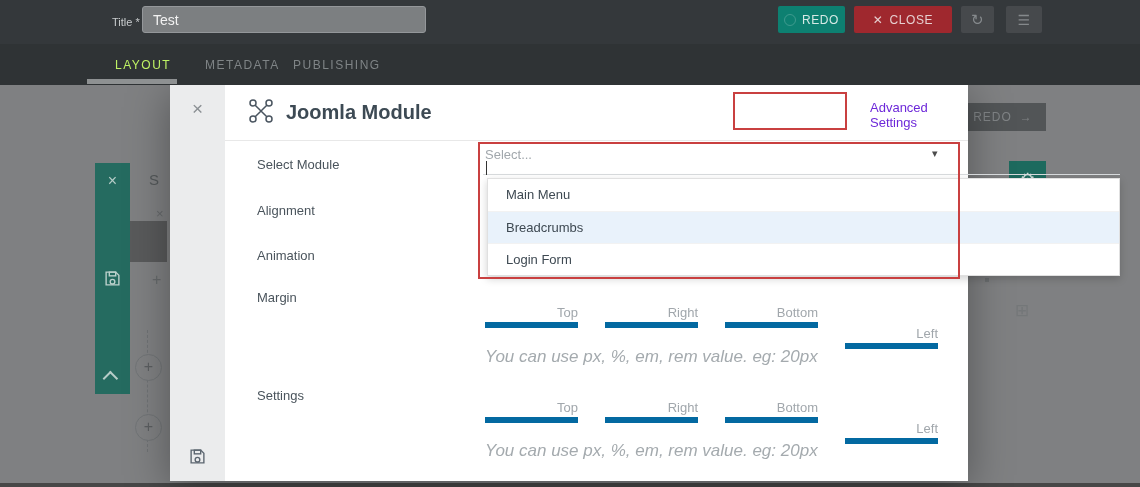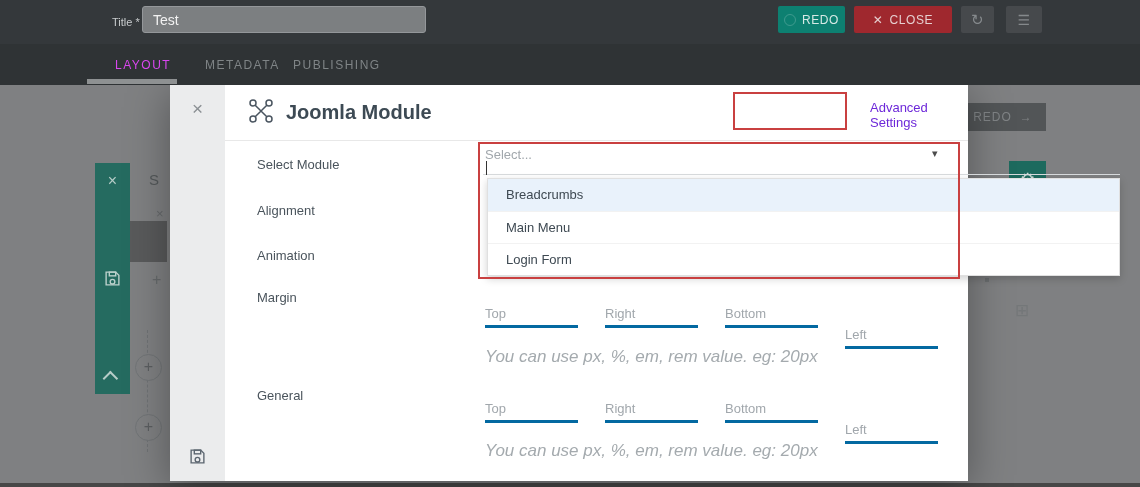--- a/index.html
+++ b/index.html
@@ -18,21 +18,21 @@
          display:flex; align-items:center; justify-content:center; gap:6px; }
   .btn-save  { left:778px; width:67px;  background:#0d8071; color:#d6e9e5; }
   .btn-save .spin { width:12px; height:12px; border:1px solid rgba(255,255,255,.2); border-radius:50%; }
   .btn-close { left:854px; width:98px;  background:#9f282e; color:#e6cfd0; }
   .btn-ico1  { left:961px; width:33px;  background:#46494c; color:#85898c; font-size:15px; }
   .btn-ico2  { left:1006px; width:36px; background:#46494c; color:#85898c; font-size:14px; }
 
   
   .tabsbar { position:absolute; left:0; top:44px; width:1140px; height:41px; background:#2f3335; z-index:29; }
   .nav-tab { position:absolute; top:14px; font-size:12px; letter-spacing:1.5px; color:#7f8486; cursor:pointer; }
-  .nav-tab.active { color:#d946ef; }
+  .nav-tab.active { color:#bef264; }
   .nav-underline { position:absolute; left:87px; top:35px; width:90px; height:5px; background:#8e9192; }
 
   
   .cv { position:absolute; z-index:2; }
   .teal-rail { left:95px; top:163px; width:35px; height:231px; background:#256b60; color:#b7cdc8;
                display:flex; flex-direction:column; align-items:center; justify-content:space-between;
                padding:10px 0 12px 0; }
   .rail-x { font-size:16px; line-height:1; cursor:pointer; }
   .rail-save { cursor:pointer; color:#bcd1cc; }
   .chev-up { width:11px; height:11px; border-left:2px solid #b7cdc8; border-top:2px solid #b7cdc8;
@@ -81,23 +81,23 @@
   .sel-placeholder { position:absolute; left:315px; top:62px; font-size:13px; color:#a1a7ac; }
   .sel-caret { position:absolute; left:762px; top:62px; font-size:11px; color:#4c4c4c; cursor:pointer; }
   .sel-underline { position:absolute; left:313px; top:89px; width:637px; height:1px; background:#d8dbdd; }
   .sel-cursor { position:absolute; left:316px; top:76px; width:1px; height:14px; background:#333; }
   .dd-panel { position:absolute; left:317px; top:93px; width:633px; background:#fff; border:1px solid #e0e0e0;
               box-shadow:0 3px 8px rgba(0,0,0,.18); z-index:5; }
   .dd-opt { height:32px; line-height:32px; padding-left:18px; font-size:13px; color:#3e4952; cursor:pointer; }
   .dd-opt.hl { background:#e9f2fb; }
   .dd-opt + .dd-opt { border-top:1px solid #f2f2f2; }
 
-  .sp-input { position:absolute; width:93px; height:26px; border:none; border-bottom:3px solid #0369a1;
+  .sp-input { position:absolute; width:93px; height:26px; border:none; border-bottom:6px solid #0369a1;
               font-size:13px; color:#444; background:transparent; outline:none;
-              font-family:"Liberation Sans", sans-serif; }
+              font-family:"Liberation Sans", sans-serif;text-align:right; }
   .sp-input::placeholder { color:#a1a7ac; }
   .mx0 { left:315px; } .mx1 { left:435px; } .mx2 { left:555px; } .mx3 { left:675px;margin-top:21px; }
   .my-m { top:217px; } .my-p { top:312px; }
   .hint { position:absolute; left:315px; font-style:italic; font-size:17px; color:#a4aaae; }
   .hint-m { top:262px; } .hint-p { top:356px; }
 </style>
 </head>
 <body>
 
 <div class="stage">
@@ -183,29 +183,29 @@
     <span class="modal-title">Joomla Module</span>
 
     <span class="tab-advanced">Advanced Settings</span>
     <div class="ann-rect ann-tab"></div>
     <div class="modal-sep"></div>
 
     <span class="f-label lab-module">Select Module</span>
     <span class="f-label lab-align">Alignment</span>
     <span class="f-label lab-anim">Animation</span>
     <span class="f-label lab-margin">Margin</span>
-    <span class="f-label lab-padding">General</span>
+    <span class="f-label lab-padding">Settings</span>
 
     <span class="sel-placeholder">Select...</span>
     <span class="sel-caret">▾</span>
     <div class="sel-underline"></div>
     <div class="sel-cursor"></div>
     <div class="dd-panel">
+      <div class="dd-opt">Main Menu</div>
       <div class="dd-opt hl">Breadcrumbs</div>
-      <div class="dd-opt">Main Menu</div>
       <div class="dd-opt">Login Form</div>
     </div>
     <div class="ann-rect ann-select"></div>
 
     <input class="sp-input my-m mx0" placeholder="Top" style="">
     <input class="sp-input my-m mx1" placeholder="Right" style="">
     <input class="sp-input my-m mx2" placeholder="Bottom" style="">
     <input class="sp-input my-m mx3" placeholder="Left" style="">
     <span class="hint hint-m">You can use px, %, em, rem value. eg: 20px</span>
 

